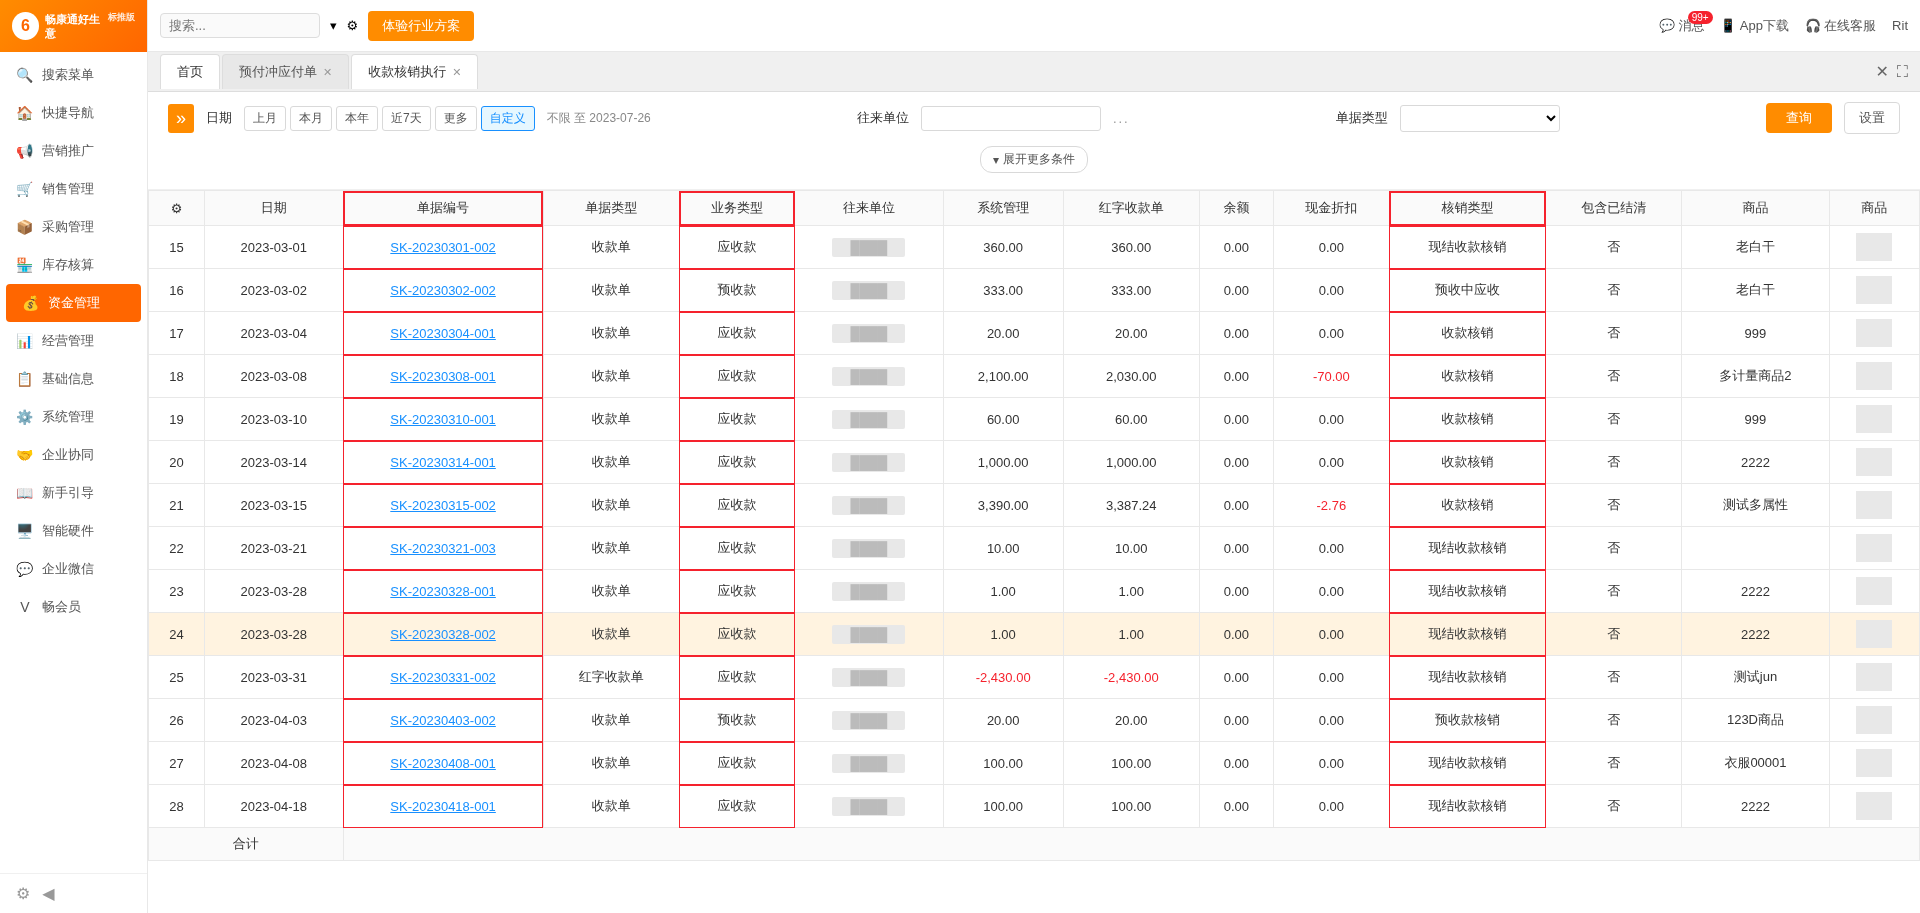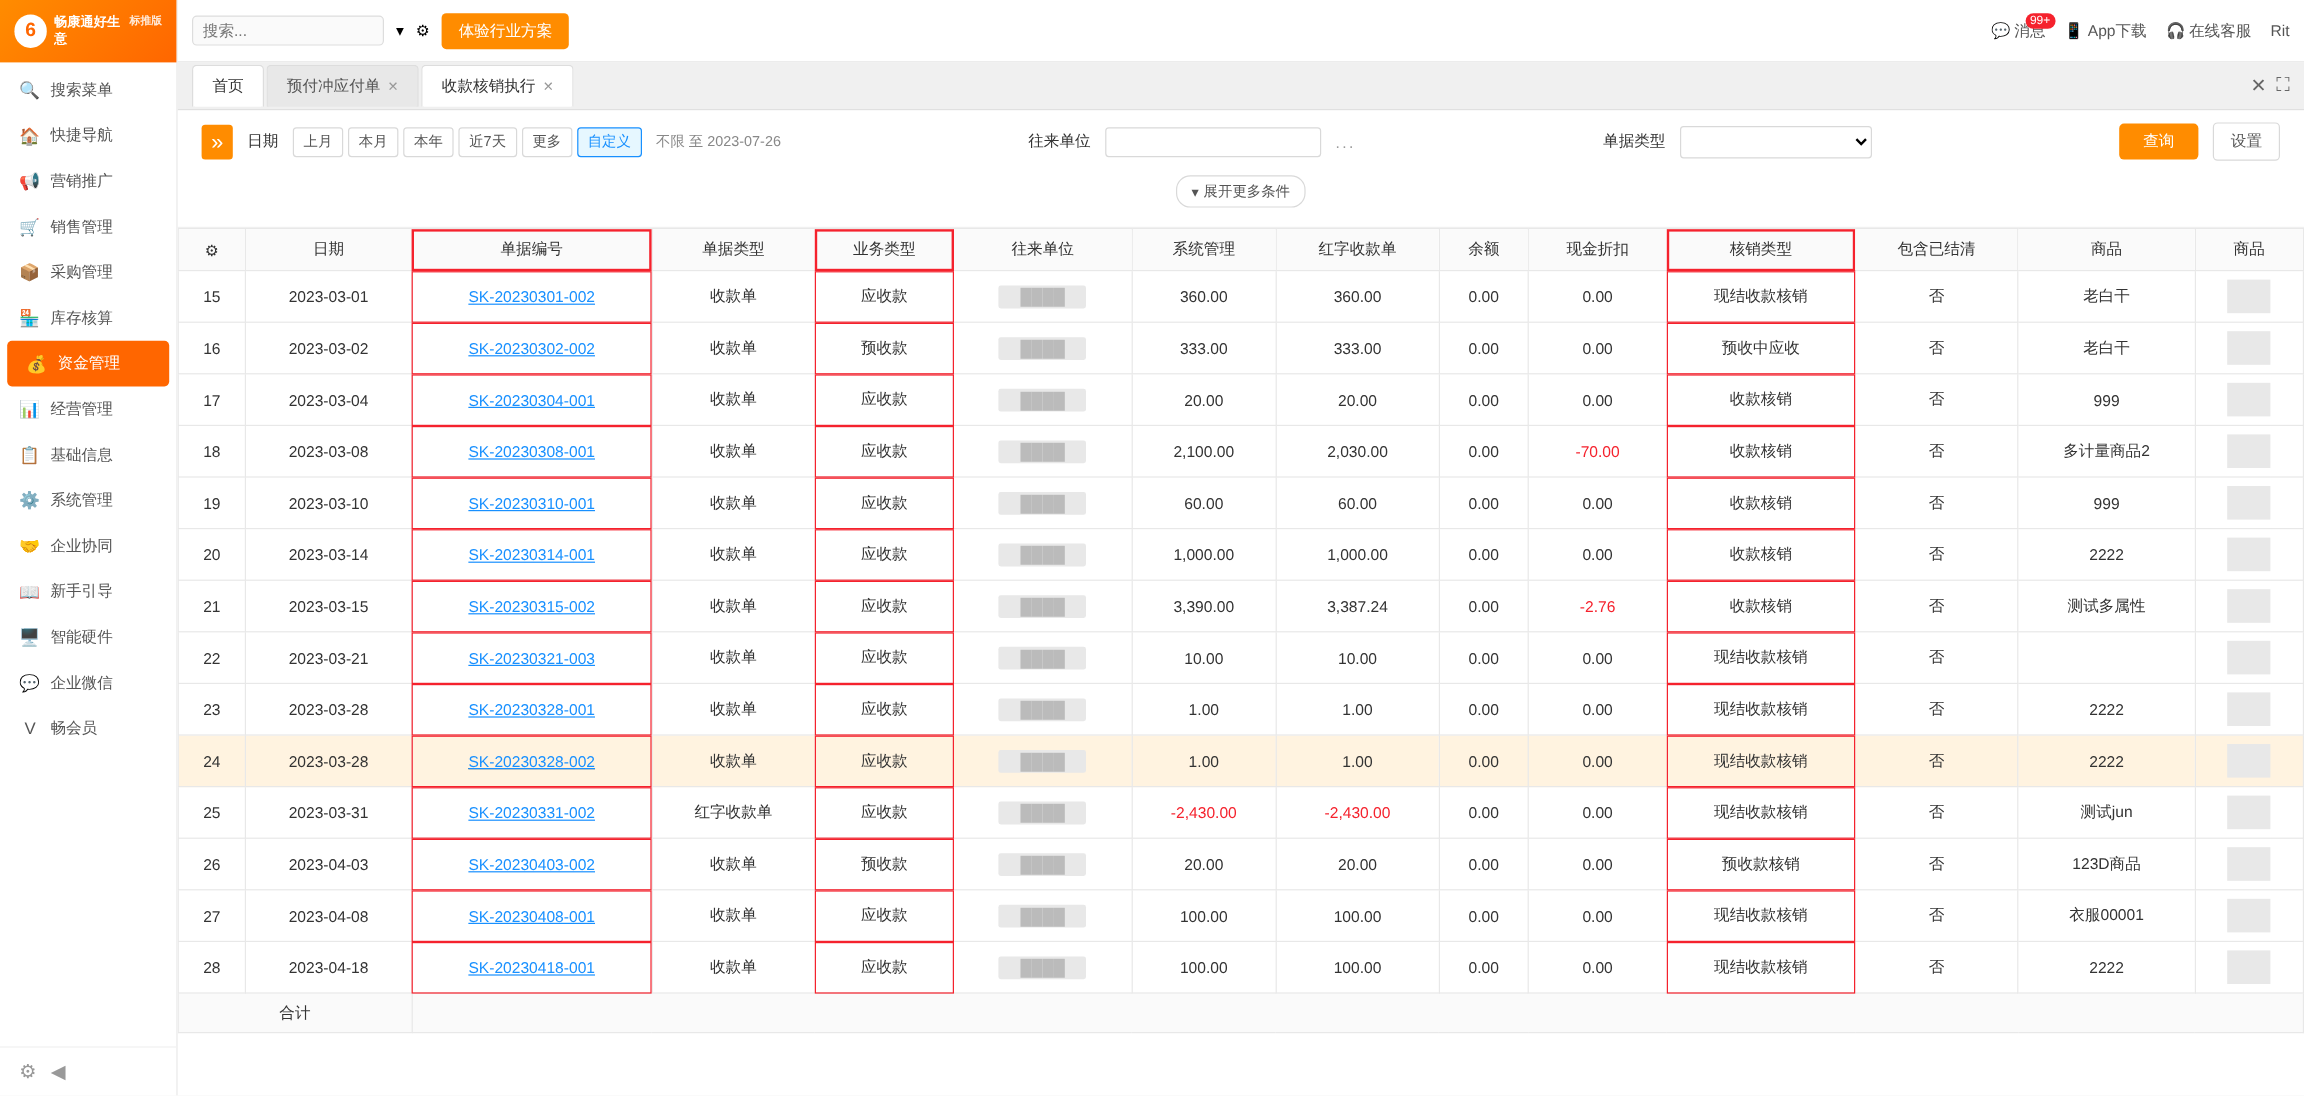--- a/index.html
+++ b/index.html
@@ -387,21 +387,21 @@
               <td>0.00</td>
               <td><span>0.00</span></td>
               <td style="outline: rgb(245, 34, 45) solid 1px; outline-offset: -1px;">现结收款核销</td>
               <td>否</td>
               <td>2222</td>
               <td><span style="display:inline-block;width:36px;height:28px;background:#e8e8e8;vertical-align:middle;"></span></td>
             </tr>
             <tr class="highlighted">
               <td>24</td>
               <td>2023-03-28</td>
-              <td style="outline: rgb(245, 34, 45) solid 1px; outline-offset: -1px; text-decoration: underline;"><a class="link-text">SK-20230328-002</a></td>
+              <td style="outline: rgb(245, 34, 45) solid 1px; outline-offset: -1px;"><a class="link-text">SK-20230328-002</a></td>
               <td>收款单</td>
               <td style="outline: rgb(245, 34, 45) solid 1px; outline-offset: -1px;">应收款</td>
               <td><span style="background:#e8e8e8;color:#bbb;padding:2px 18px;border-radius:2px;">████</span></td>
               <td><span>1.00</span></td>
               <td><span>1.00</span></td>
               <td>0.00</td>
               <td><span>0.00</span></td>
               <td style="outline: rgb(245, 34, 45) solid 1px; outline-offset: -1px;">现结收款核销</td>
               <td>否</td>
               <td>2222</td>

